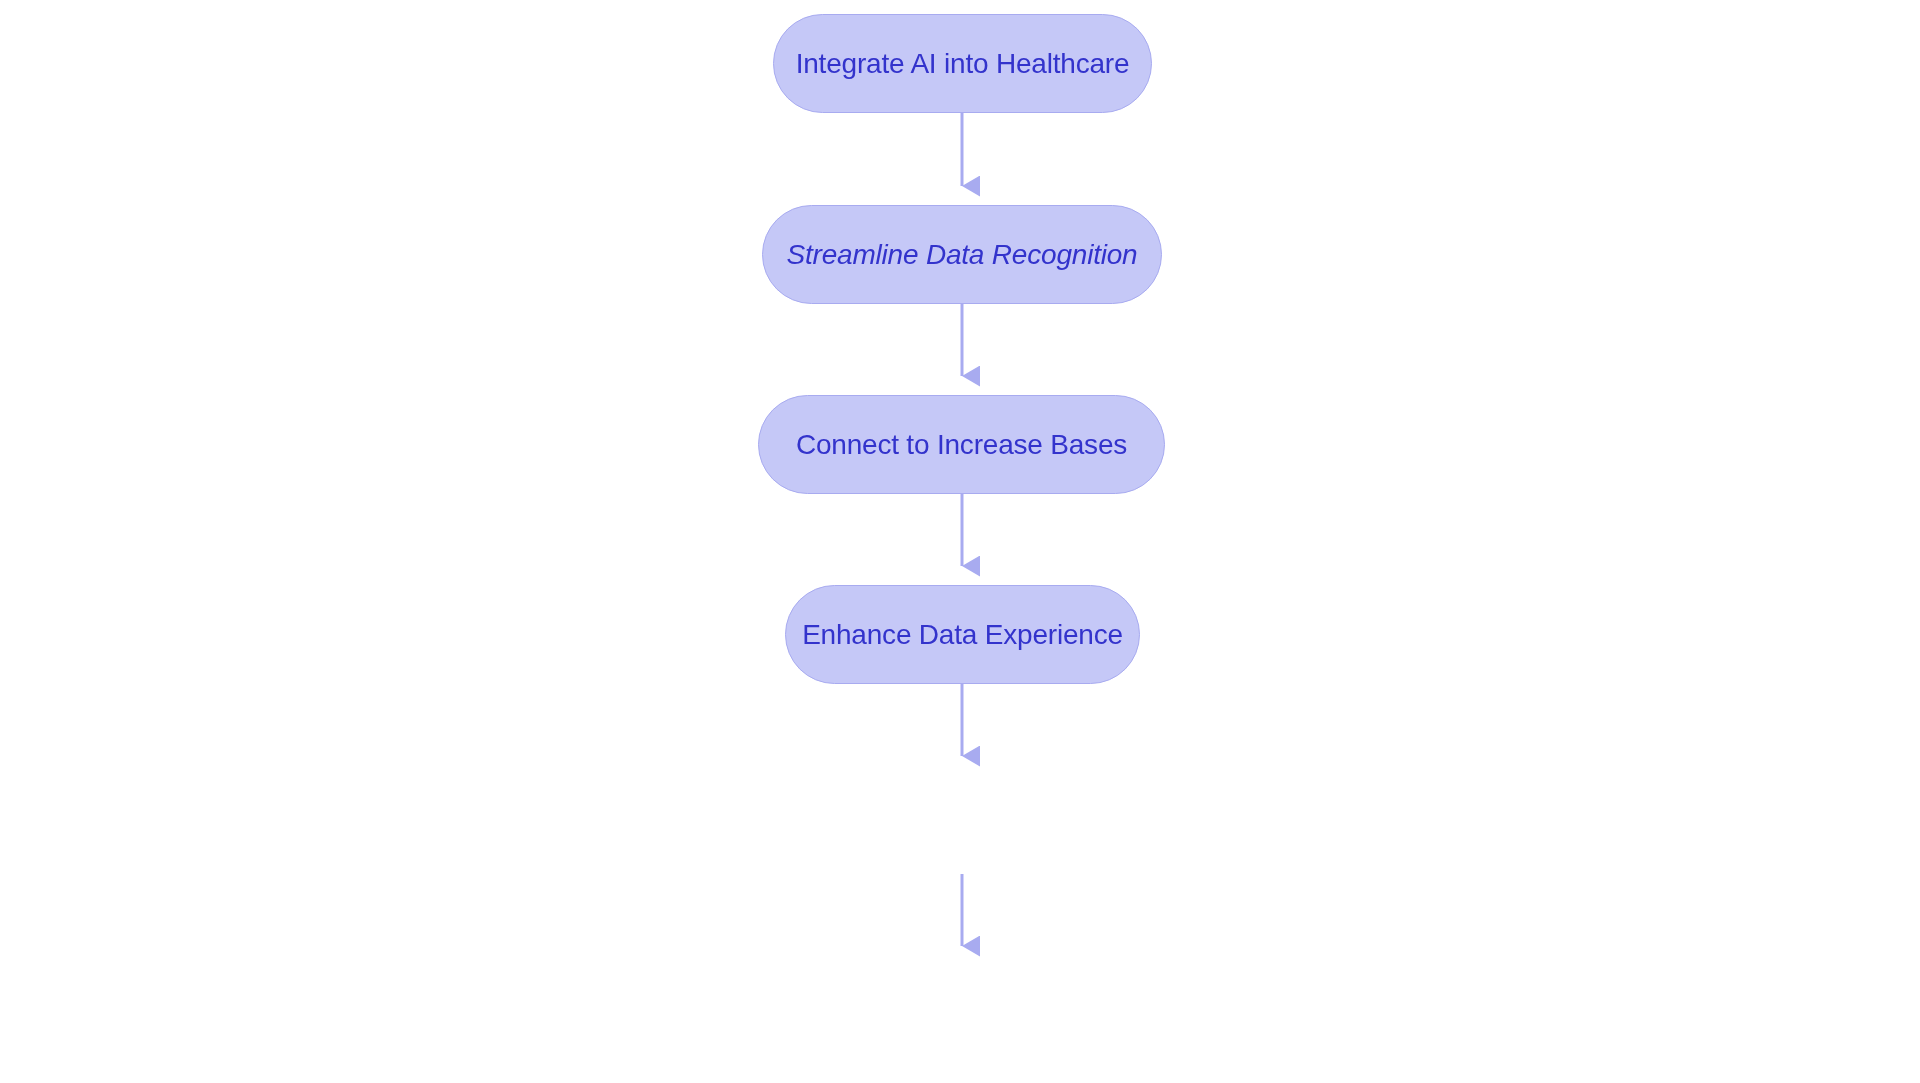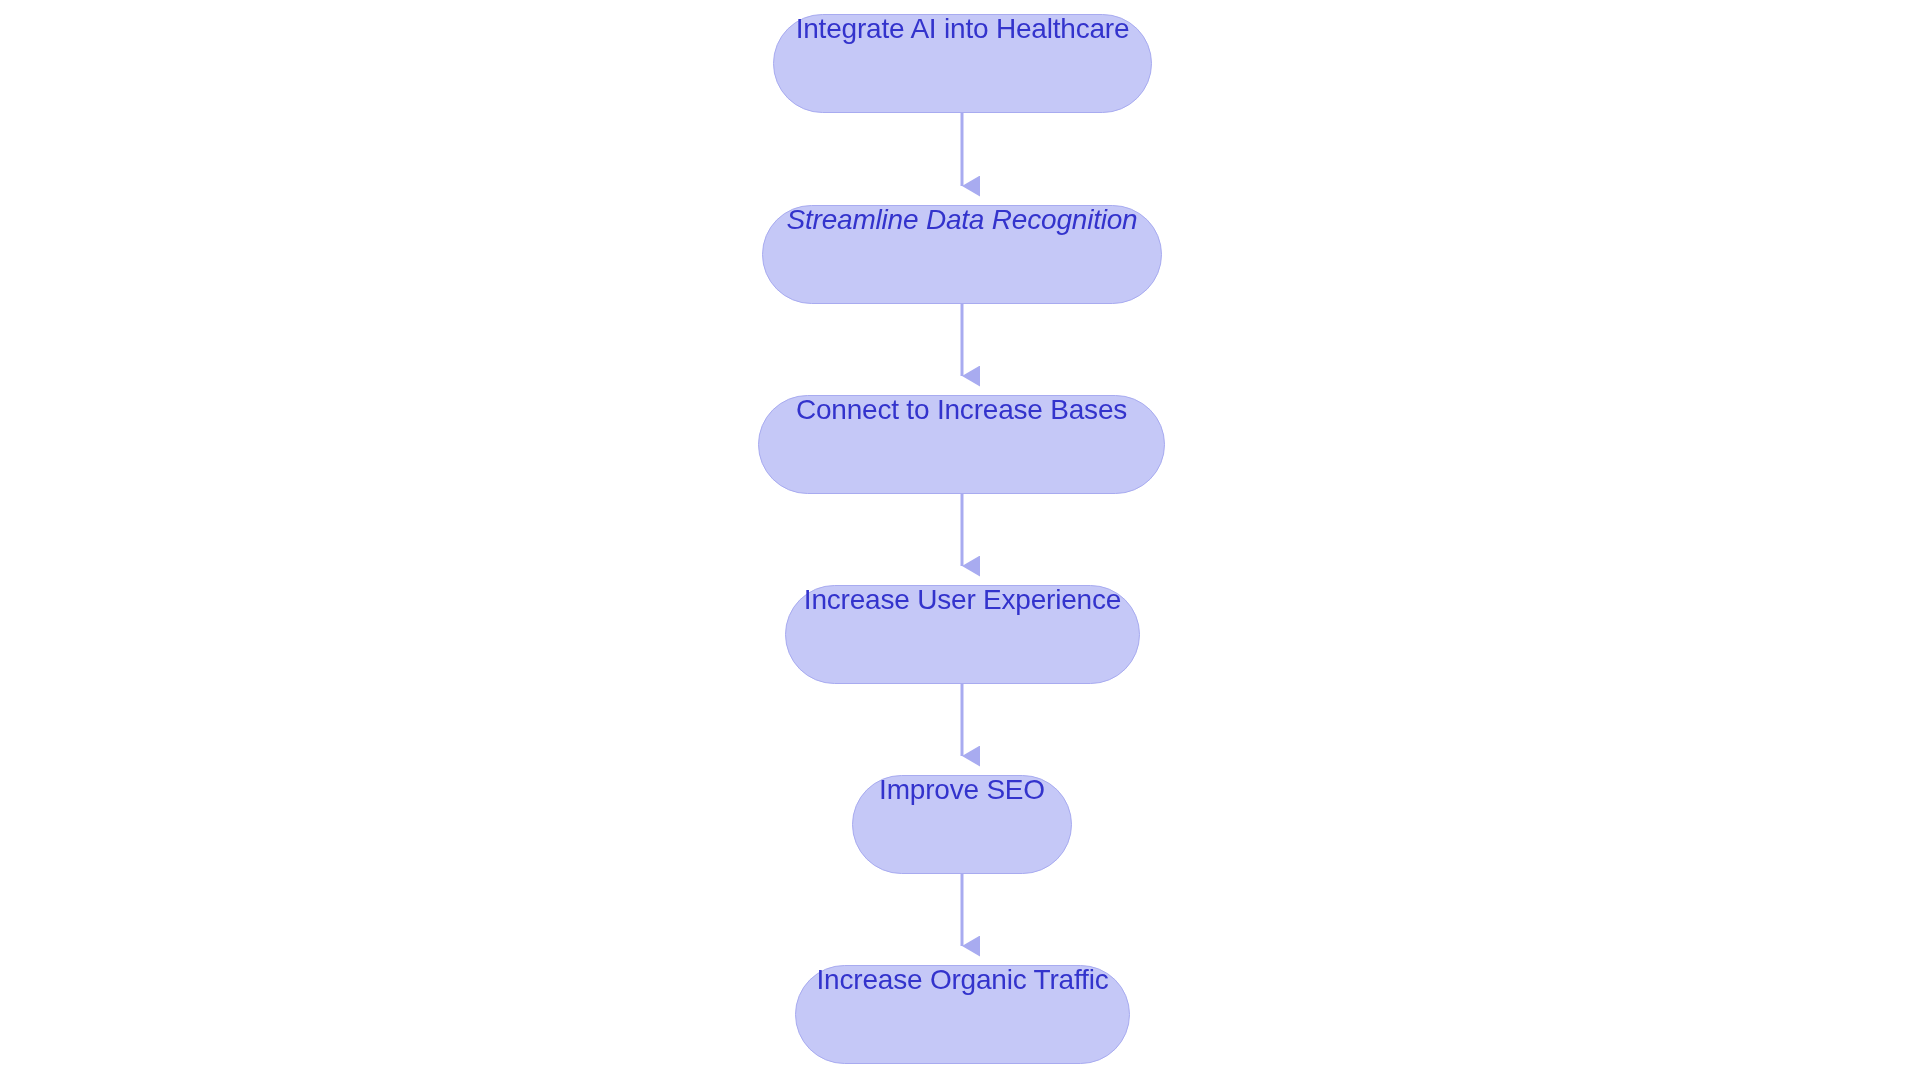--- a/index.html
+++ b/index.html
@@ -39,21 +39,21 @@
     top: 0;
     width: 1920px;
     height: 1083px;
     z-index: 2;
   }
 
   .flow-node {
     position: absolute;
     box-sizing: border-box;
     display: flex;
-    align-items: flex-start;
+    align-items: center;
     justify-content: center;
     background: #c5c8f7;
     border: 1.5px solid #a8abf0;
     border-radius: 60px;
     height: 99px;
   }
 
   .flow-node-label {
     color: #3333cc;
     font-family: "Liberation Sans", sans-serif;
@@ -96,25 +96,19 @@
 
     <div class="flow-node" style="left:762px; top:205px; width:400px;font-style:italic;">
       <span class="flow-node-label">Streamline Data Recognition</span>
     </div>
 
     <div class="flow-node" style="left:758px; top:395px; width:407px;">
       <span class="flow-node-label">Connect to Increase Bases</span>
     </div>
 
     <div class="flow-node" style="left:785px; top:585px; width:355px;">
-      <span class="flow-node-label">Increase User Experience</span>
+      <span class="flow-node-label">Enhance Data Experience</span>
     </div>
 
-    <div class="flow-node" style="left:852px; top:775px; width:220px;">
-      <span class="flow-node-label">Improve SEO</span>
-    </div>
 
-    <div class="flow-node" style="left:795px; top:965px; width:335px;">
-      <span class="flow-node-label">Increase Organic Traffic</span>
-    </div>
 
   </div>
 </div>
 
 </body></html>

